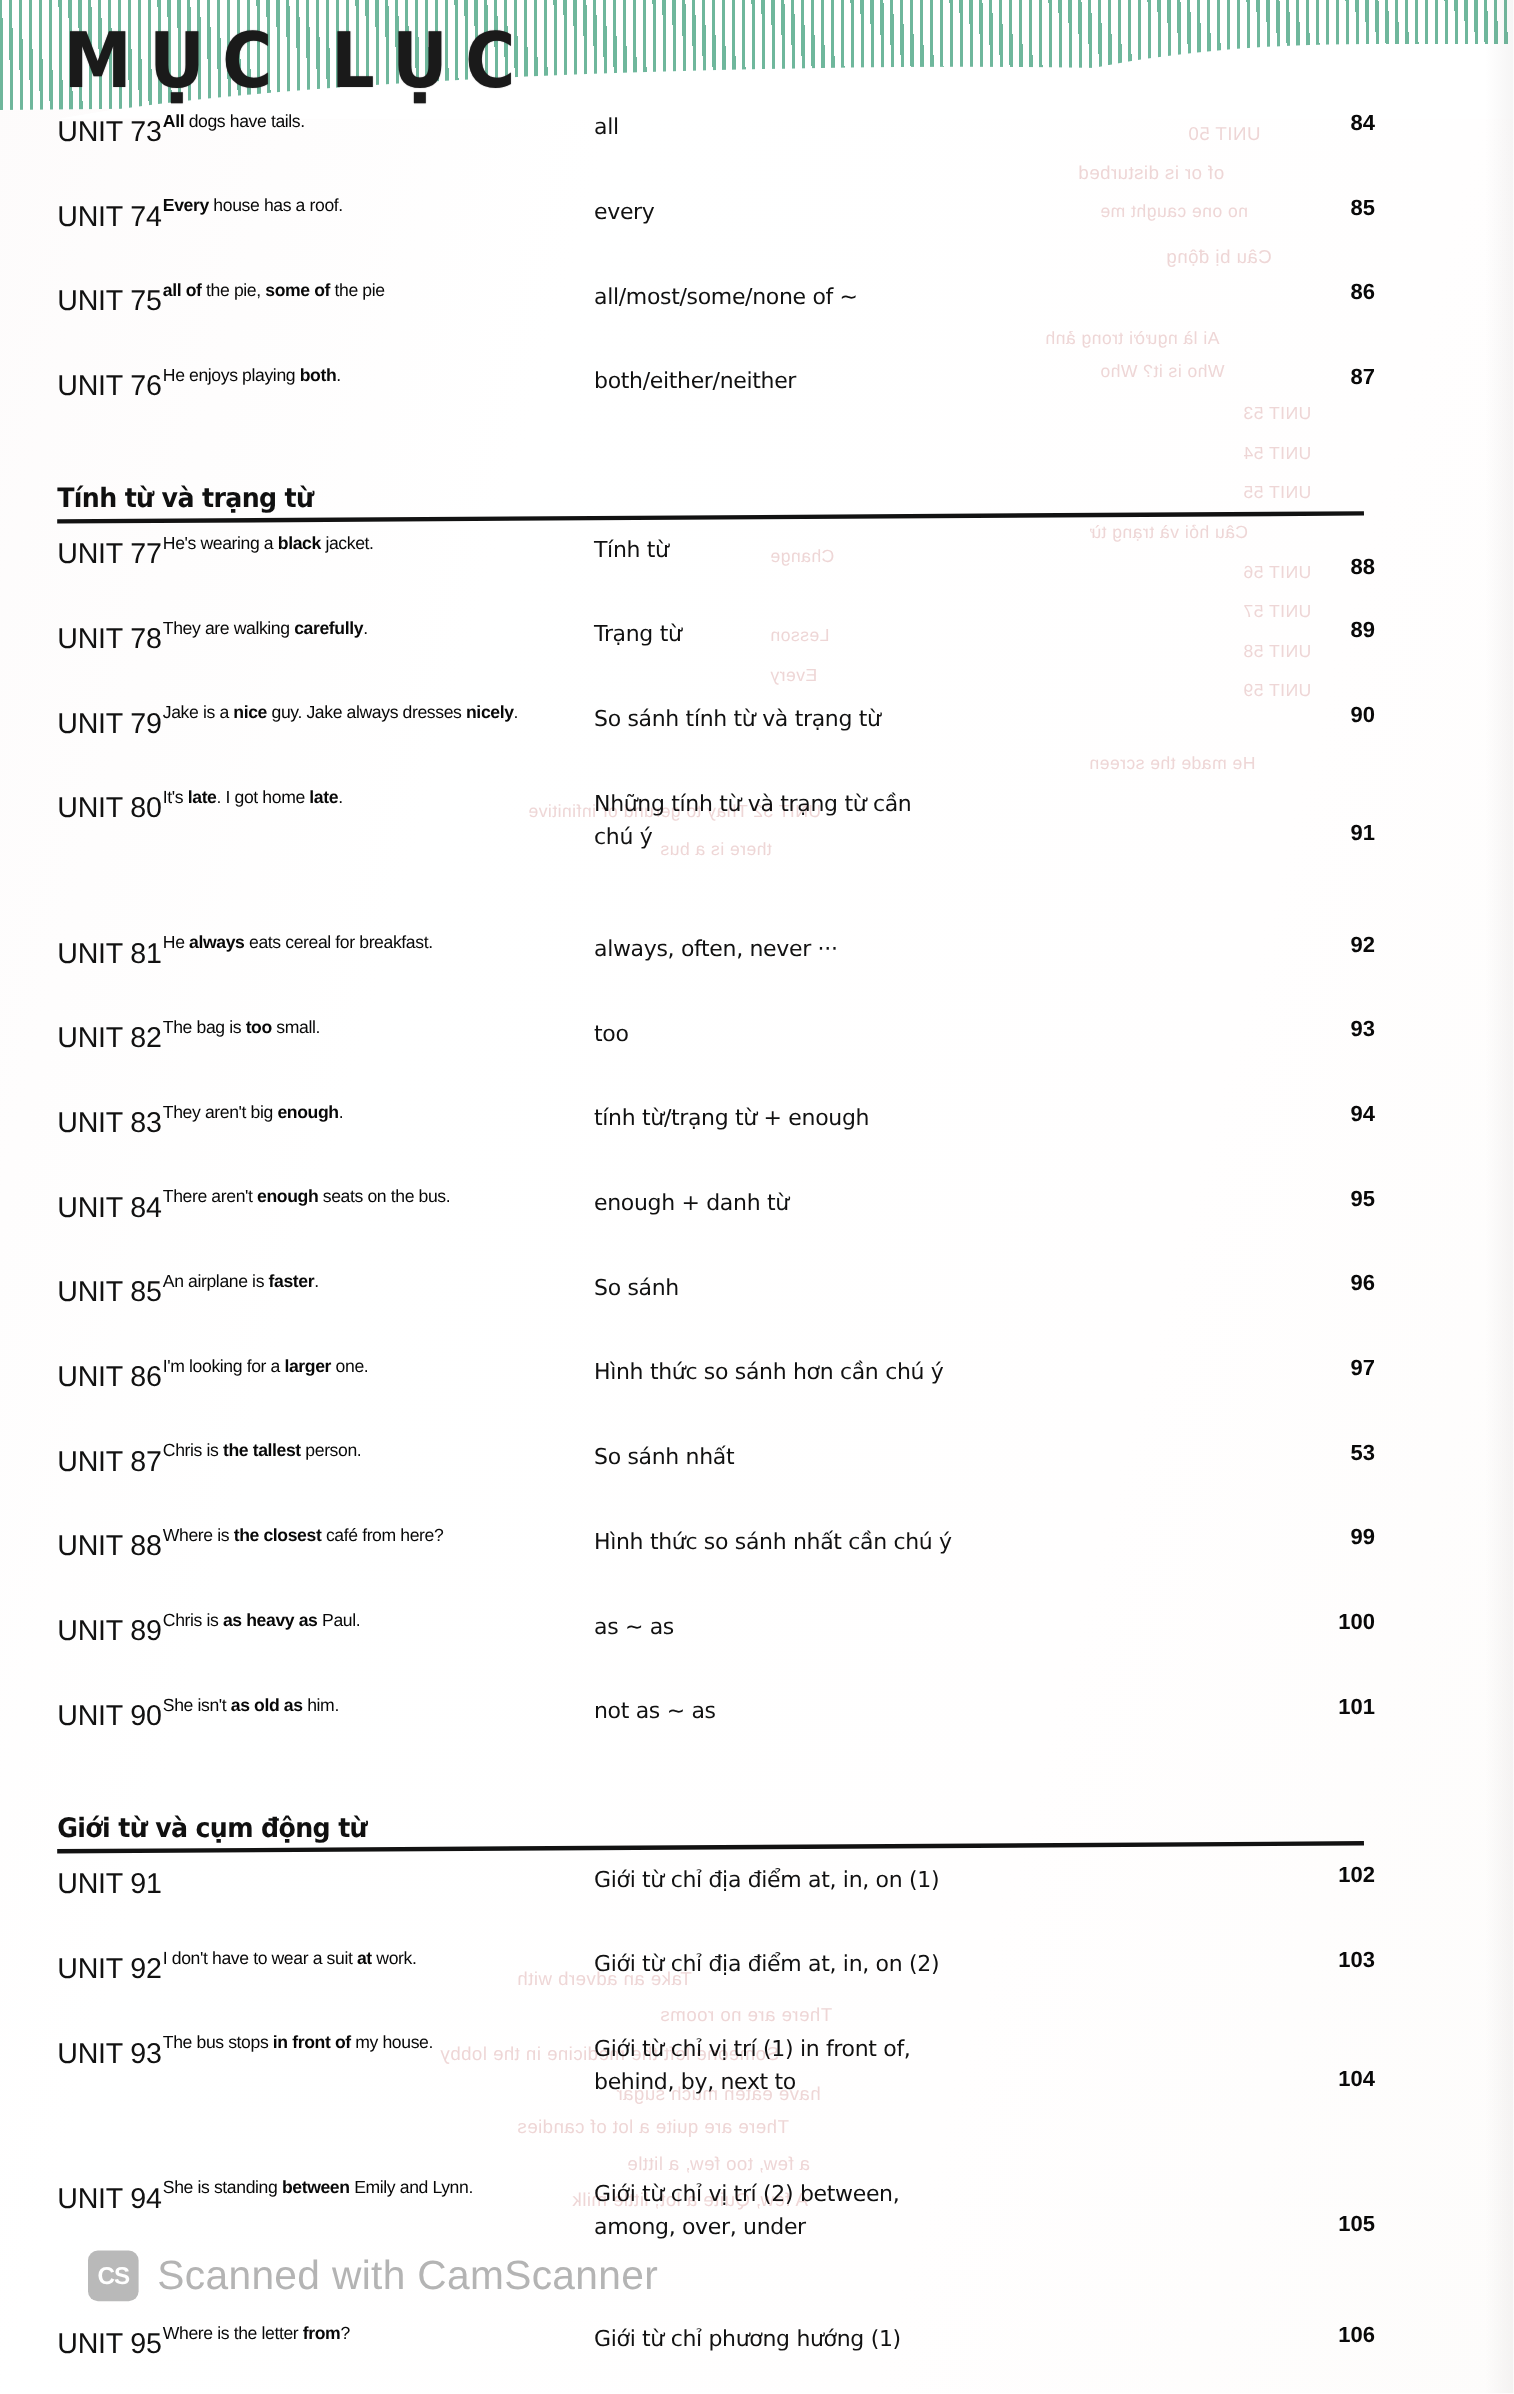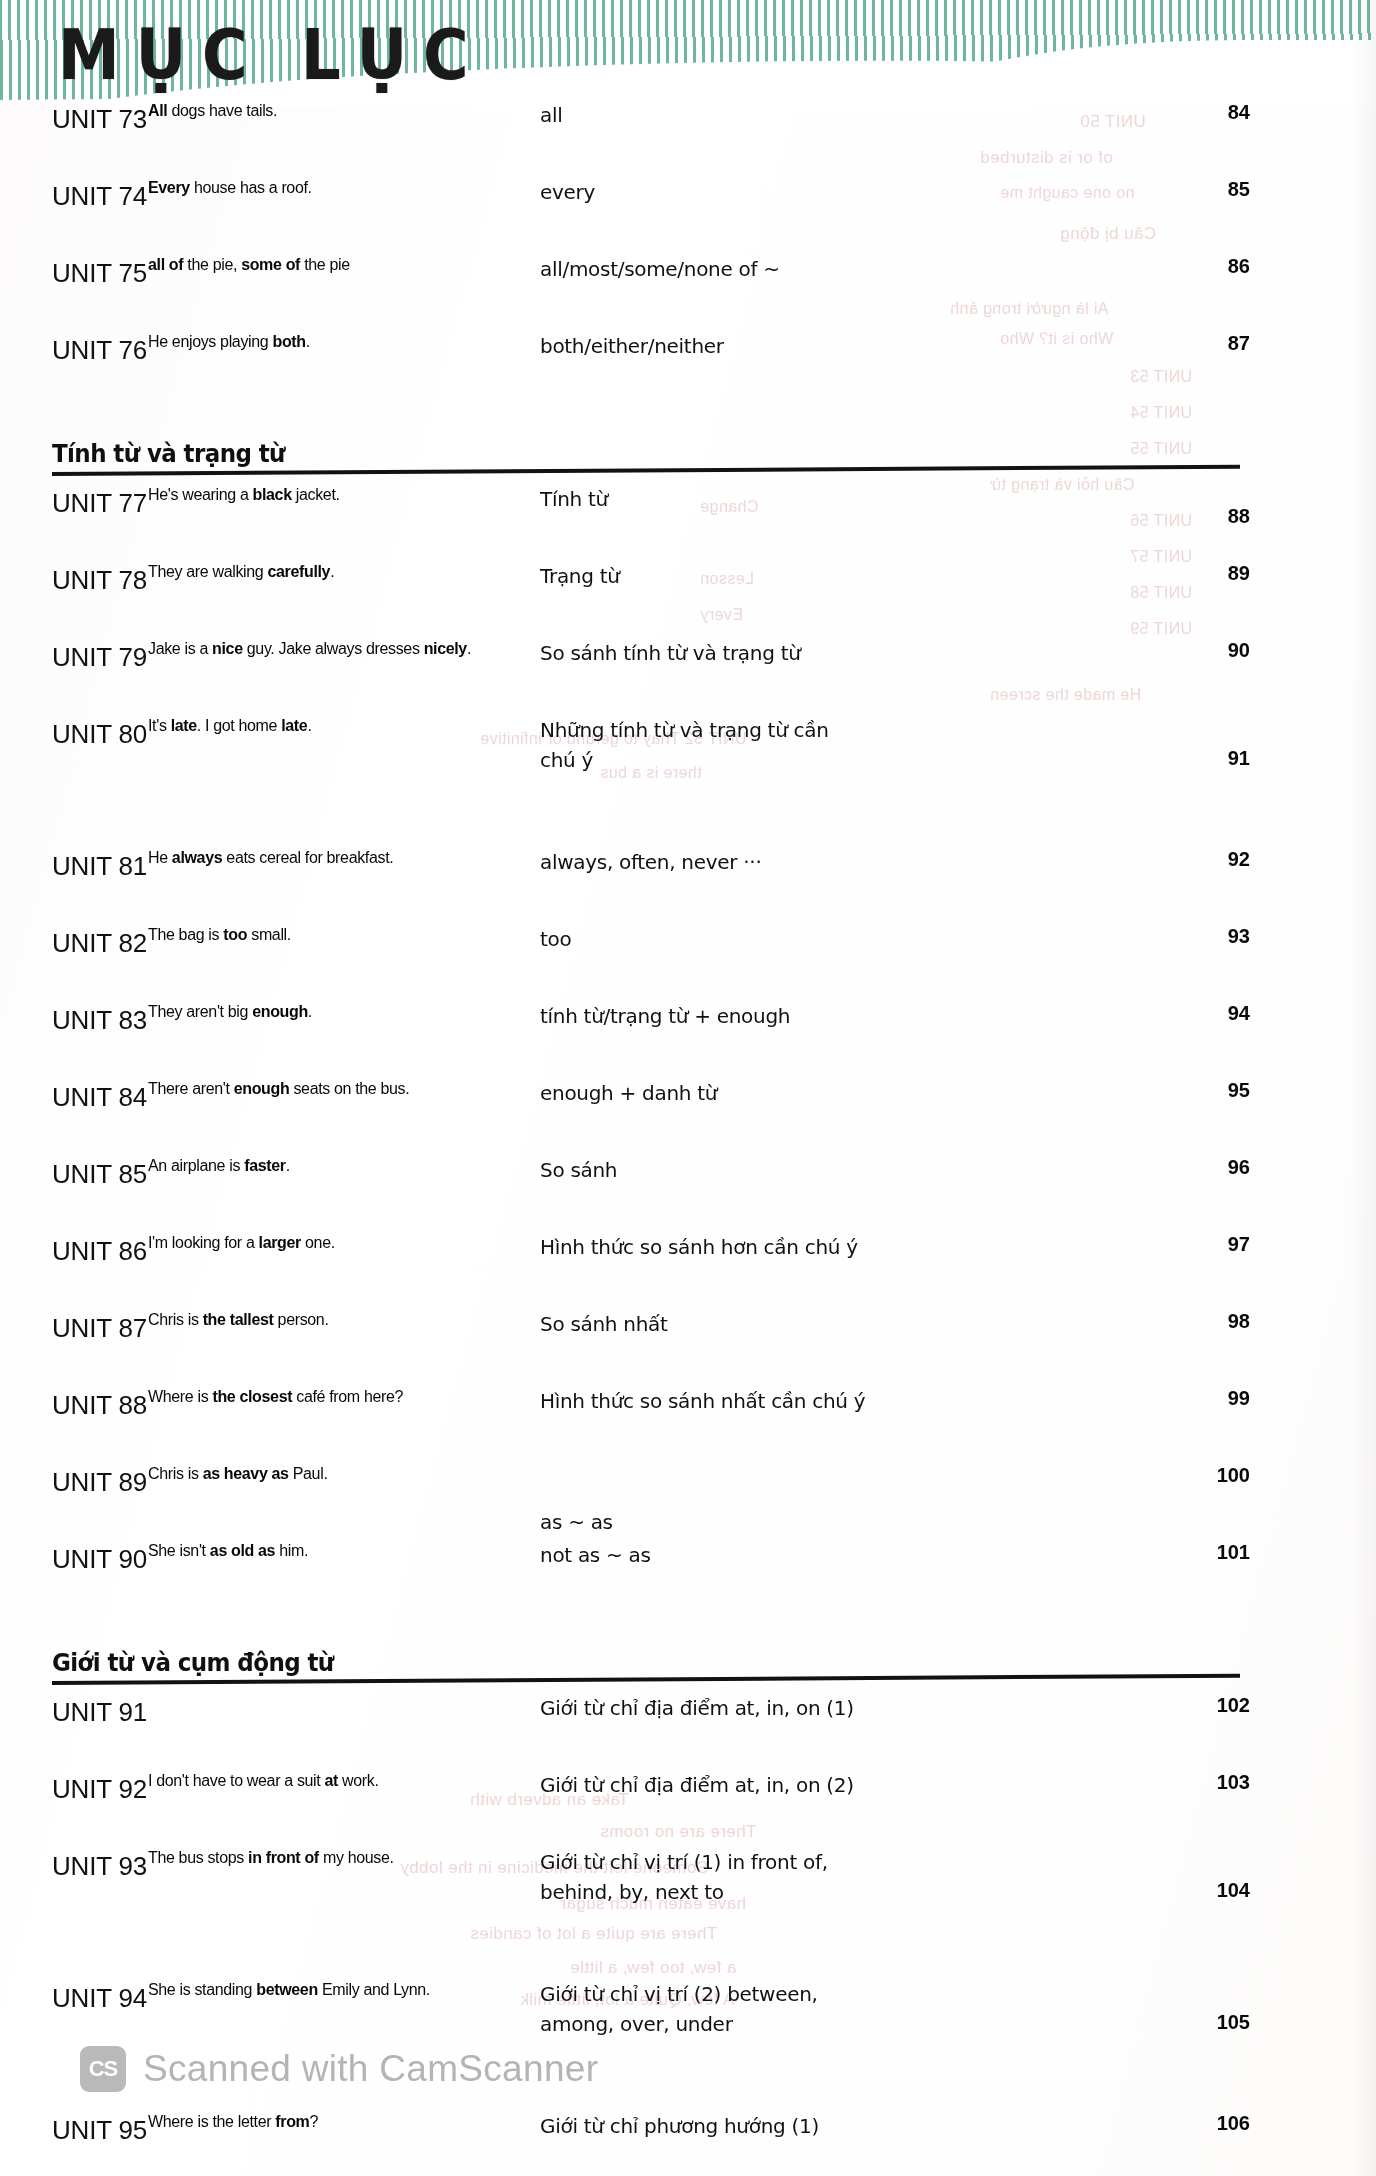--- a/index.html
+++ b/index.html
@@ -287,32 +287,32 @@
       <div class="row" style="height: 37px;">
         <div class="unit" style="left: 52px; top: 586px;">UNIT 86</div>
         <div class="sentence" style="left: 148px; top: 584px;">I'm looking for a <b>larger</b> one.</div>
         <div class="topic" style="left: 540px; top: 582px;">Hình thức so sánh hơn cần chú ý</div>
         <div class="pagenum" style="left: 1180px; top: 583px;">97</div>
       </div>
       <div class="row" style="height: 37px;">
         <div class="unit" style="left: 52px; top: 623px;">UNIT 87</div>
         <div class="sentence" style="left: 148px; top: 621px;">Chris is <b>the tallest</b> person.</div>
         <div class="topic" style="left: 540px; top: 619px;">So sánh nhất</div>
-        <div class="pagenum" style="left: 1180px; top: 620px;">98</div>
+        <div class="pagenum" style="left: 1180px; top: 620px;">53</div>
       </div>
       <div class="row" style="height: 37px;">
         <div class="unit" style="left: 52px; top: 660px;">UNIT 88</div>
         <div class="sentence" style="left: 148px; top: 658px;">Where is <b>the closest</b> café from here?</div>
         <div class="topic" style="left: 540px; top: 656px;">Hình thức so sánh nhất cần chú ý</div>
         <div class="pagenum" style="left: 1180px; top: 657px;">99</div>
       </div>
       <div class="row" style="height: 37px;">
         <div class="unit" style="left: 52px; top: 697px;">UNIT 89</div>
         <div class="sentence" style="left: 148px; top: 695px;">Chris is <b>as heavy as</b> Paul.</div>
-        <div class="topic" style="left: 540px; top: 693px; margin-top: 44px;">as ~ as</div>
+        <div class="topic" style="left: 540px; top: 693px;">as ~ as</div>
         <div class="pagenum" style="left: 1180px; top: 694px;">100</div>
       </div>
       <div class="row" style="height: 37px;">
         <div class="unit" style="left: 52px; top: 734px;">UNIT 90</div>
         <div class="sentence" style="left: 148px; top: 732px;">She isn't <b>as old as</b> him.</div>
         <div class="topic" style="left: 540px; top: 730px;">not as ~ as</div>
         <div class="pagenum" style="left: 1180px; top: 731px;">101</div>
       </div>
       <div class="section">
         <div class="section-label" style="left: 52px; top: 799px;">Giới từ và cụm động từ</div>

